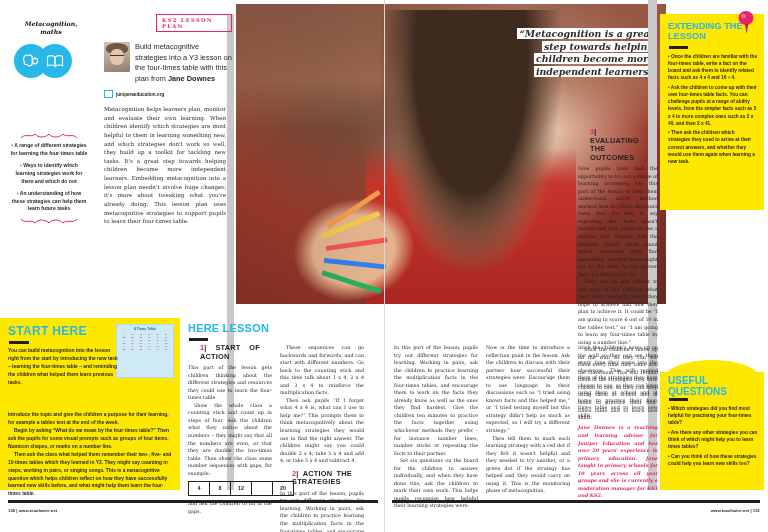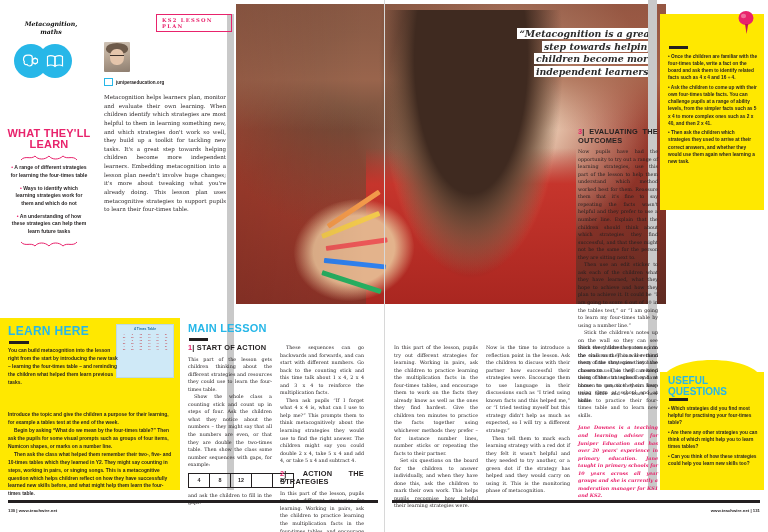--- a/index.html
+++ b/index.html
@@ -154,21 +154,21 @@
   .pullquote span{background:#fff;box-shadow:2px 0 0 #fff,-2px 0 0 #fff;}
 
   
   .col{position:absolute;font-family:"DejaVu Serif", serif;color:#231f20;
     font-size:4.85px;line-height:1.56;text-align:justify;}
   .col p{margin:0;}
   .col p+p{text-indent:6px;}
 
   .sec-head{
     font-family:"Liberation Sans", sans-serif;font-weight:700;
-    font-size:7.4px;line-height:1.15;color:#231f20;margin:0 0 3px;
+    font-size:7.4px;line-height:1.15;color:#231f20;margin:0 12px 3px;
     letter-spacing:.2px;
   }
   .sec-head .num{color:#e8236c;}
   .ml-title{
     position:absolute;left:188px;top:322px;
     font-size:11px;font-weight:700;color:#27b7e8;letter-spacing:.2px;
   }
   .ml-rule{position:absolute;left:189px;top:338px;width:19px;height:2.6px;background:#231f20;}
 
   
@@ -271,21 +271,20 @@
       </div>
       <div class="badge b2">
         <svg viewBox="0 0 24 24" fill="none" stroke="#fff" stroke-width="1.4">
           <path d="M3 6.5c2.6-1.3 5.6-1.3 9 .5v11.2c-3.4-1.8-6.4-1.8-9-.5Z"></path>
           <path d="M21 6.5c-2.6-1.3-5.6-1.3-9 .5v11.2c3.4-1.8 6.4-1.8 9-.5Z"></path>
         </svg>
       </div>
     </div>
 
     <div class="wtl-wrap">
-      <div class="wtl-title">WHAT THEY'LL LEARN</div>
       <span class="brace">
         <svg viewBox="0 0 58 8" fill="none" stroke="#e8236c" stroke-width="1">
           <path d="M1 7c4-5 10 0 14-4 3 4 10 4 14 0 3 4 10 4 14 0 4 4 10-1 14 4"></path>
         </svg>
       </span>
       <ul class="wtl-list">
         <li>A range of different strategies for learning the four-times table</li>
         <li>Ways to identify which learning strategies work for them and which do not</li>
         <li>An understanding of how these strategies can help them learn future tasks</li>
       </ul>
@@ -299,32 +298,35 @@
 
   <div class="title-col">
     <div class="lessonplan-tag">KS2 LESSON PLAN</div>
 
     <div class="byline">
       <div class="author-photo">
         <div class="hair"></div>
           <div class="face"></div>
           <div class="glasses"></div>
       </div>
+      <div class="byline-text">
+        <span>Build metacognitive strategies into a Y3 lesson on the four-times table with this plan from </span><b>Jane Downes</b>
+      </div>
     </div>
 
     <div class="weblink">
       <span class="lk"></span>
       <span>juniperaeducation.org</span>
     </div>
 
     <div class="intro">Metacognition helps learners plan, monitor and evaluate their own learning. When children identify which strategies are most helpful to them in learning something new, and which strategies don't work so well, they build up a toolkit for tackling new tasks. It's a great step towards helping children become more independent learners. Embedding metacognition into a lesson plan needn't involve huge changes; it's more about tweaking what you're already doing. This lesson plan uses metacognitive strategies to support pupils to learn their four-times table.</div>
   </div>
 
   <div class="starthere">
-    <div class="sh-title">LEARN HERE</div>
+    <div class="sh-title">START HERE</div>
     <div class="sh-rule"></div>
     <div class="sh-thumb">
       <div class="tt">4 Times Table</div>
       <div class="grid">
         <span>4</span>
           <span>8</span>
           <span>12</span>
           <span>16</span>
           <span>20</span>
           <span>24</span>
@@ -363,21 +365,21 @@
     <div class="sh-body">
       <p>You can build metacognition into the lesson right from the start by introducing the new task – learning the four-times table – and reminding the children what helped them learn previous tasks.</p>
     </div>
     <div class="sh-body wide" style="top:93px;">
       <p>Introduce the topic and give the children a purpose for their learning, for example a tables test at the end of the week.</p>
       <p>Begin by asking “What do we mean by the four-times table?” Then ask the pupils for some visual prompts such as groups of four items, Numicon shapes, or marks on a number line.</p>
       <p>Then ask the class what helped them remember their two-, five- and 10-times tables which they learned in Y2. They might say counting in steps, working in pairs, or singing songs. This is a metacognitive question which helps children reflect on how they have successfully learned new skills before, and what might help them learn the four-times table.</p>
     </div>
   </div>
 
-  <div class="ml-title">MAIN LESSON</div>
+  <div class="ml-title">HERE LESSON</div>
   <div class="ml-rule"></div>
 
   <div class="col" style="left:188px;top:344px;width:84px;">
     <div class="sec-head">
       <span class="num">1</span><span>| </span><span>START OF ACTION</span>
     </div>
     <p>This part of the lesson gets children thinking about the different strategies and resources they could use to learn the four-times table.</p>
     <p>Show the whole class a counting stick and count up in steps of four. Ask the children what they notice about the numbers – they might say that all the numbers are even, or that they are double the two-times table. Then show the class some number sequences with gaps, for example:</p>
     <div class="seqtable">
       <div>4</div>
@@ -423,20 +425,21 @@
   </div>
 
   <div class="ext-panel">
     <div class="pin">
       <svg viewBox="0 0 24 26">
         <ellipse cx="12" cy="8" rx="7.5" ry="7" fill="#e8236c"></ellipse>
         <ellipse cx="9.5" cy="6" rx="2.6" ry="2.2" fill="#f06e9c"></ellipse>
         <path d="M11 14l1.6 10 1.6-10z" fill="#c4154f"></path>
       </svg>
     </div>
+    <div class="ext-title">EXTENDING THE LESSON</div>
     <div class="ext-rule"></div>
     <ul class="panel-list">
       <li>Once the children are familiar with the four-times table, write a fact on the board and ask them to identify related facts such as 4 x 4 and 16 ÷ 4.</li>
       <li>Ask the children to come up with their own four-times table facts. You can challenge pupils at a range of ability levels, from the simpler facts such as 5 x 4 to more complex ones such as 2 x 40, and then 2 x 41.</li>
       <li>Then ask the children which strategies they used to arrive at their correct answers, and whether they would use them again when learning a new task.</li>
     </ul>
   </div>
 
   <div class="uq-panel">
     <div class="uq-swoosh">

